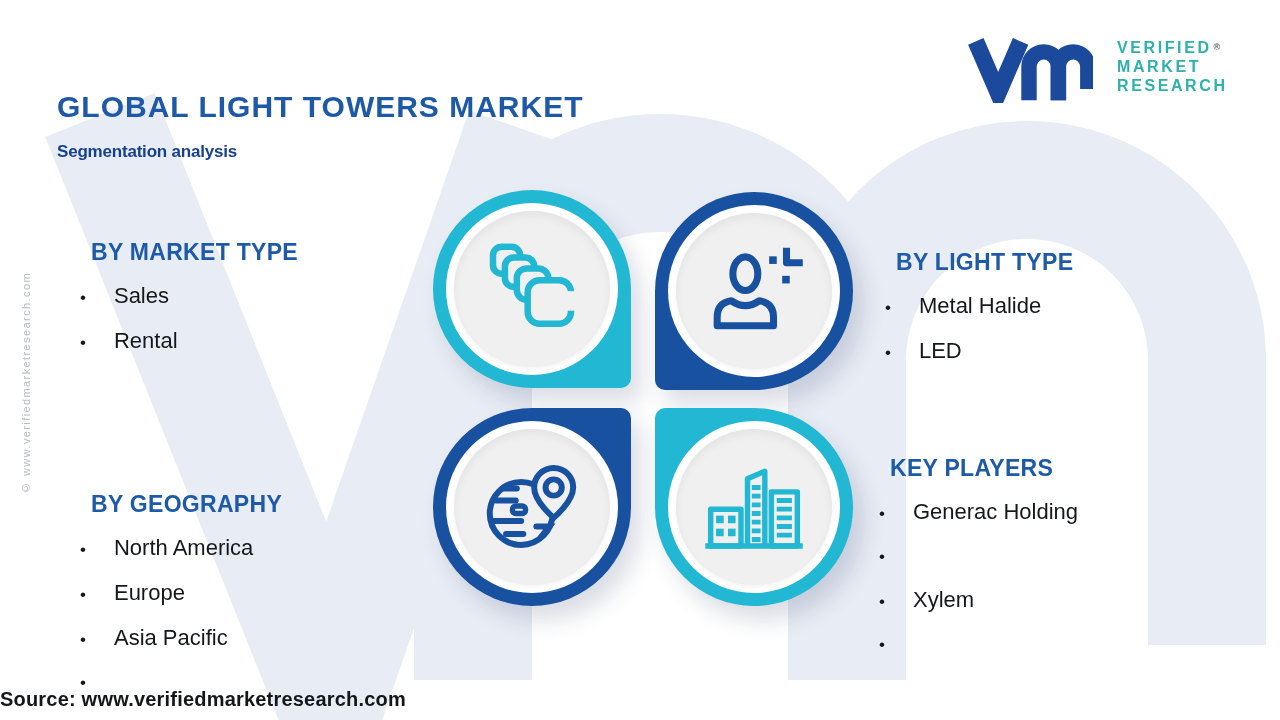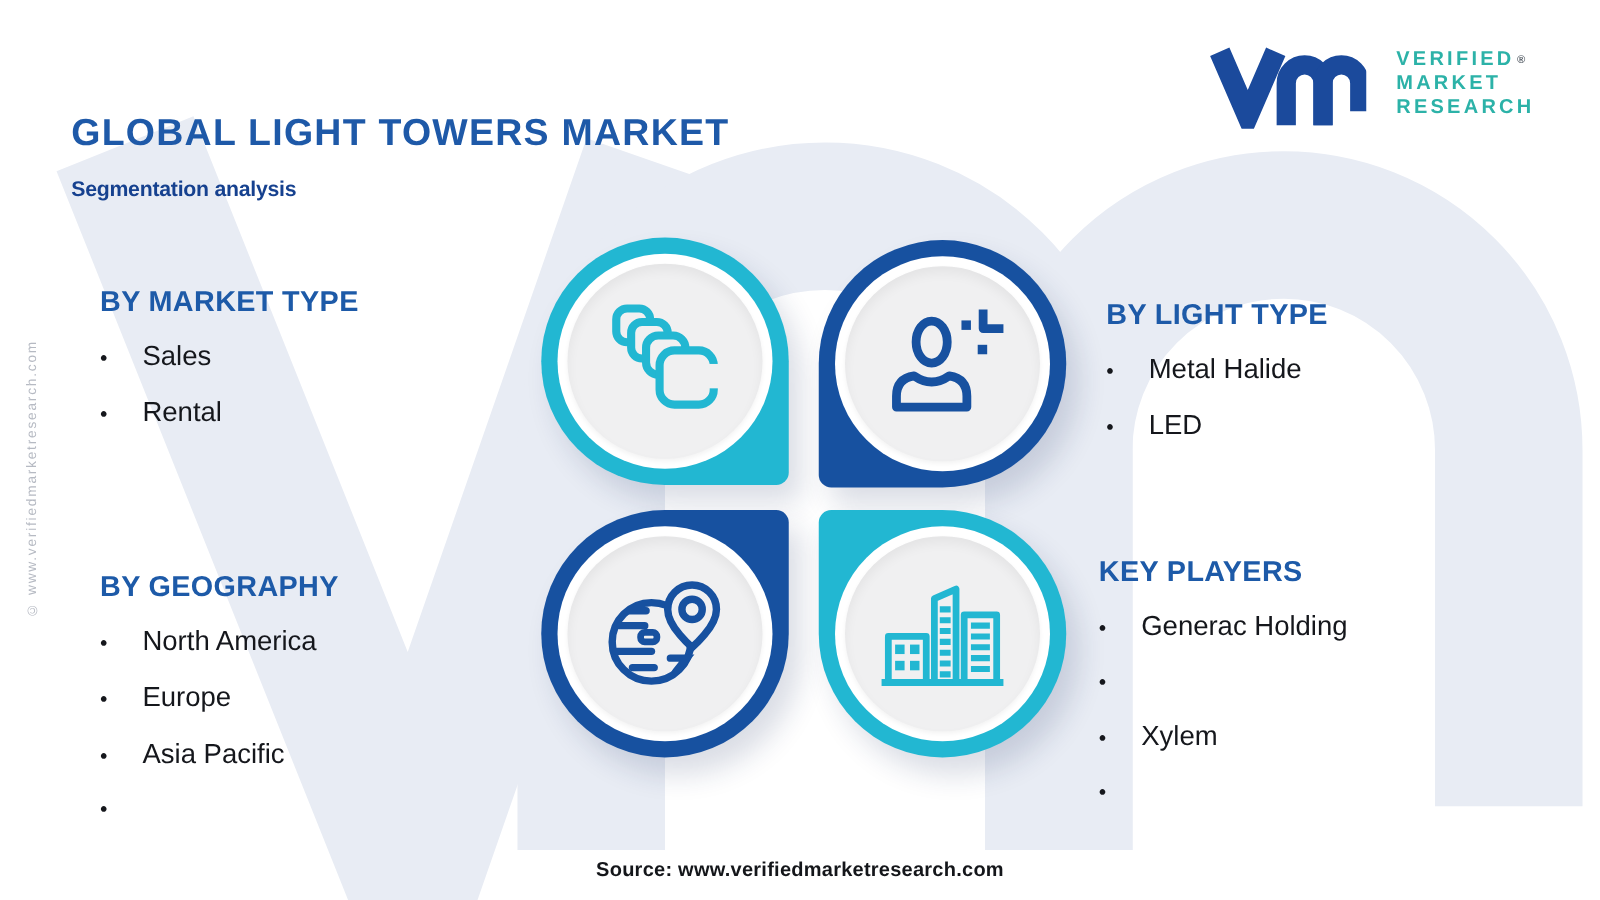--- a/index.html
+++ b/index.html
@@ -28,31 +28,31 @@
   .reg-mark{font-size:9px;color:#555d66;vertical-align:top;margin-left:2px;font-weight:700;}
   
   .side-note{
     position:absolute;left:20px;top:272px;z-index:3;
     writing-mode:vertical-rl;transform:rotate(180deg);
     font-size:11px;letter-spacing:1.4px;color:#b6bac3;
   }
   
   .section{position:absolute;z-index:3;}
   .section h2{
-    margin:0;font-size:23px;font-weight:700;letter-spacing:0.3px;color:#1d5aa8;
+    margin:11px;font-size:23px;font-weight:700;letter-spacing:0.3px;color:#1d5aa8;
   }
   .section ul{list-style:none;margin:16px 0 0 0;padding:0;}
   .section li{
     display:flex;align-items:baseline;margin-bottom:15px;
     font-size:22px;font-weight:400;color:#15171c;line-height:28px;
   }
   .bullet{font-size:17px;margin-right:28px;color:#15171c;flex:0 0 auto;}
   .sec-market{left:80px;top:228px;}
   .sec-light{left:885px;top:238px;}
-  .sec-geo{left:80px;top:456px;}
+  .sec-geo{left:80px;top:480px;}
   .sec-players{left:879px;top:444px;}
   
   .petal{
     position:absolute;width:198px;height:198px;z-index:2;
     box-shadow:10px 14px 22px rgba(25,45,95,0.16);
   }
   .petal .white-disc{
     position:absolute;inset:13px;background:#ffffff;border-radius:50%;
   }
   .petal .gray-disc{
@@ -62,22 +62,22 @@
   }
   .petal-teal{background:#22b7d2;}
   .petal-blue{background:#1751a0;}
   .petal-tl{left:433px;top:190px;border-radius:50% 50% 10px 50%;}
   .petal-tr{left:655px;top:192px;border-radius:50% 50% 50% 10px;}
   .petal-bl{left:433px;top:408px;border-radius:50% 10px 50% 50%;}
   .petal-br{left:655px;top:408px;border-radius:10px 50% 50% 50%;}
   .petal svg{display:block;}
   
   .source-line{
-    position:absolute;left:0;top:688px;width:100%;text-align:center;z-index:3;
-    font-size:16px;font-weight:700;color:#14161a;letter-spacing:0.2px;
+    position:absolute;left:0;top:688px;width:100%;text-align:left;z-index:3;
+    font-size:20px;font-weight:700;color:#14161a;letter-spacing:0.2px;
   }
 </style>
 </head>
 <body>
 
 <div class="canvas">
 
   <svg class="watermark" viewBox="0 0 1280 720" aria-hidden="true">
     <g stroke="#e8ecf4" stroke-width="118" fill="none">
       <path d="M 100,115 L 330,690 L 525,130" stroke-linejoin="miter"></path>

